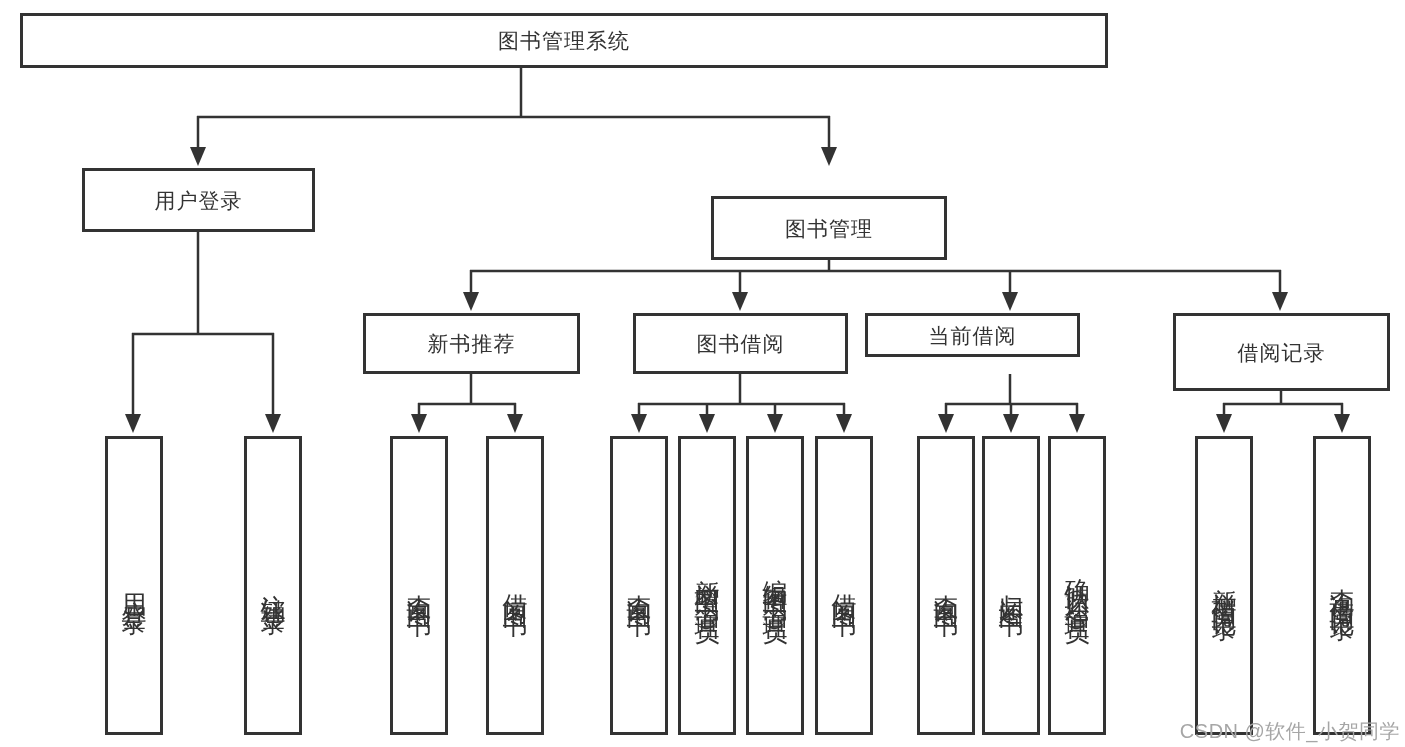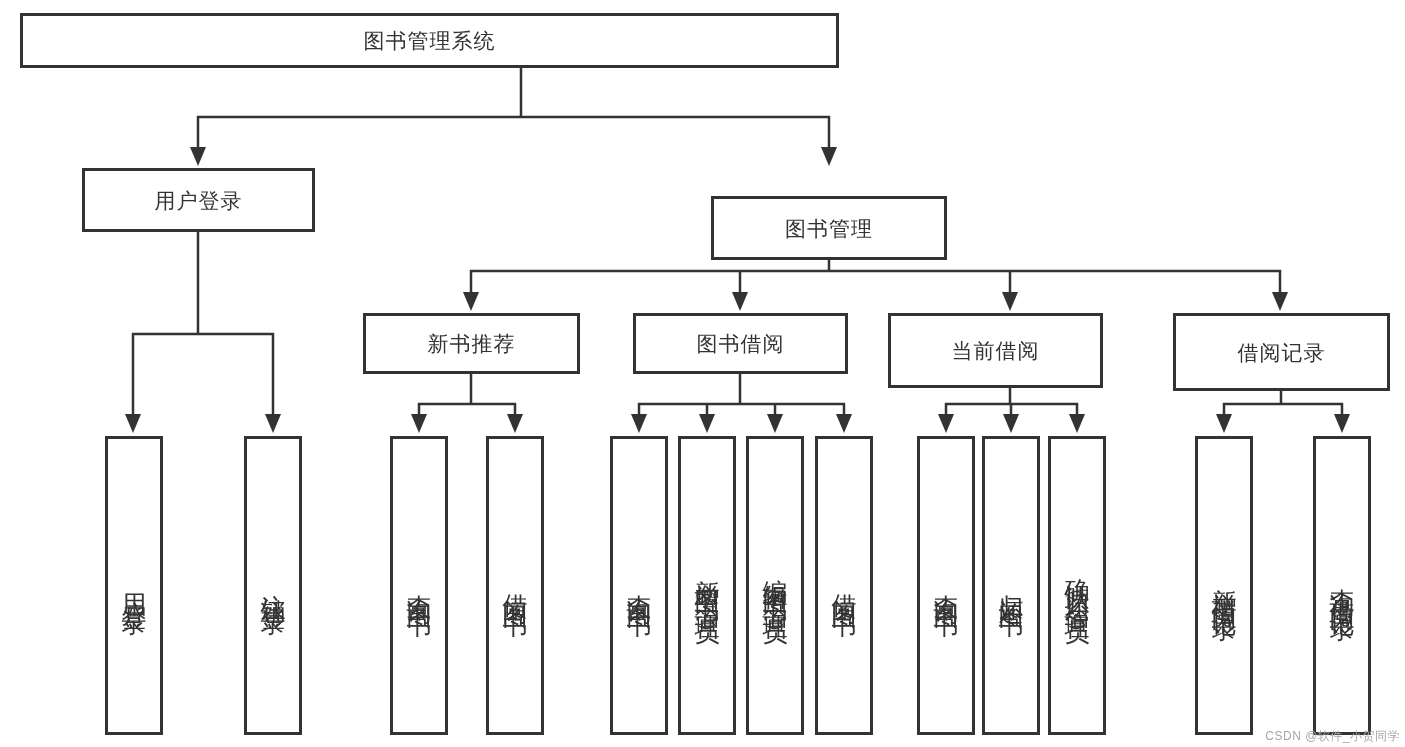--- a/index.html
+++ b/index.html
@@ -36,21 +36,21 @@
   .vbox {
     writing-mode: vertical-rl;
     font-size: 25px;
     letter-spacing: 6px;
     line-height: 1;
   }
   .watermark {
     position: absolute;
     right: 5px;
     bottom: 2px;
-    font-size: 12px;
+    font-size: 20px;
     letter-spacing: 0.5px;
     color: #a6a6a6;
   }
 </style>
 </head>
 <body>
 
 <div class="canvas">
 
   <svg class="connector-layer" width="1405" height="747" viewBox="0 0 1405 747" xmlns="http://www.w3.org/2000/svg">
@@ -115,28 +115,28 @@
       <polygon points="767,414 783,414 775,433"></polygon>
       <polygon points="836,414 852,414 844,433"></polygon>
       <polygon points="938,414 954,414 946,433"></polygon>
       <polygon points="1003,414 1019,414 1011,433"></polygon>
       <polygon points="1069,414 1085,414 1077,433"></polygon>
       <polygon points="1216,414 1232,414 1224,433"></polygon>
       <polygon points="1334,414 1350,414 1342,433"></polygon>
     </g>
   </svg>
 
-  <div class="box hbox" style="left:20px; top:13px; width:819px; height:55px;">图书管理系统</div>
+  <div class="box hbox" style="left:20px; top:13px; width:1088px; height:55px;">图书管理系统</div>
 
   <div class="box hbox" style="left:82px; top:168px; width:233px; height:64px;">用户登录</div>
   <div class="box hbox" style="left:711px; top:168px; width:236px; height:64px;margin-top:28px;">图书管理</div>
 
   <div class="box hbox" style="left:363px; top:313px; width:217px; height:61px;">新书推荐</div>
   <div class="box hbox" style="left:633px; top:313px; width:215px; height:61px;">图书借阅</div>
-  <div class="box hbox" style="left:888px; top:313px; width:215px; height:75px;">当前借阅</div>
+  <div class="box hbox" style="left:865px; top:313px; width:215px; height:44px;">当前借阅</div>
   <div class="box hbox" style="left:1173px; top:313px; width:217px; height:78px;">借阅记录</div>
 
   <div class="box vbox" style="left:105px; top:436px; width:58px; height:299px;">用户登录</div>
   <div class="box vbox" style="left:244px; top:436px; width:58px; height:299px;">注销登录</div>
 
   <div class="box vbox" style="left:390px; top:436px; width:58px; height:299px;">查询图书</div>
   <div class="box vbox" style="left:486px; top:436px; width:58px; height:299px;">借阅图书</div>
 
   <div class="box vbox" style="left:610px; top:436px; width:58px; height:299px;">查询图书</div>
   <div class="box vbox" style="left:678px; top:436px; width:58px; height:299px;">新增图书（管理员）</div>

